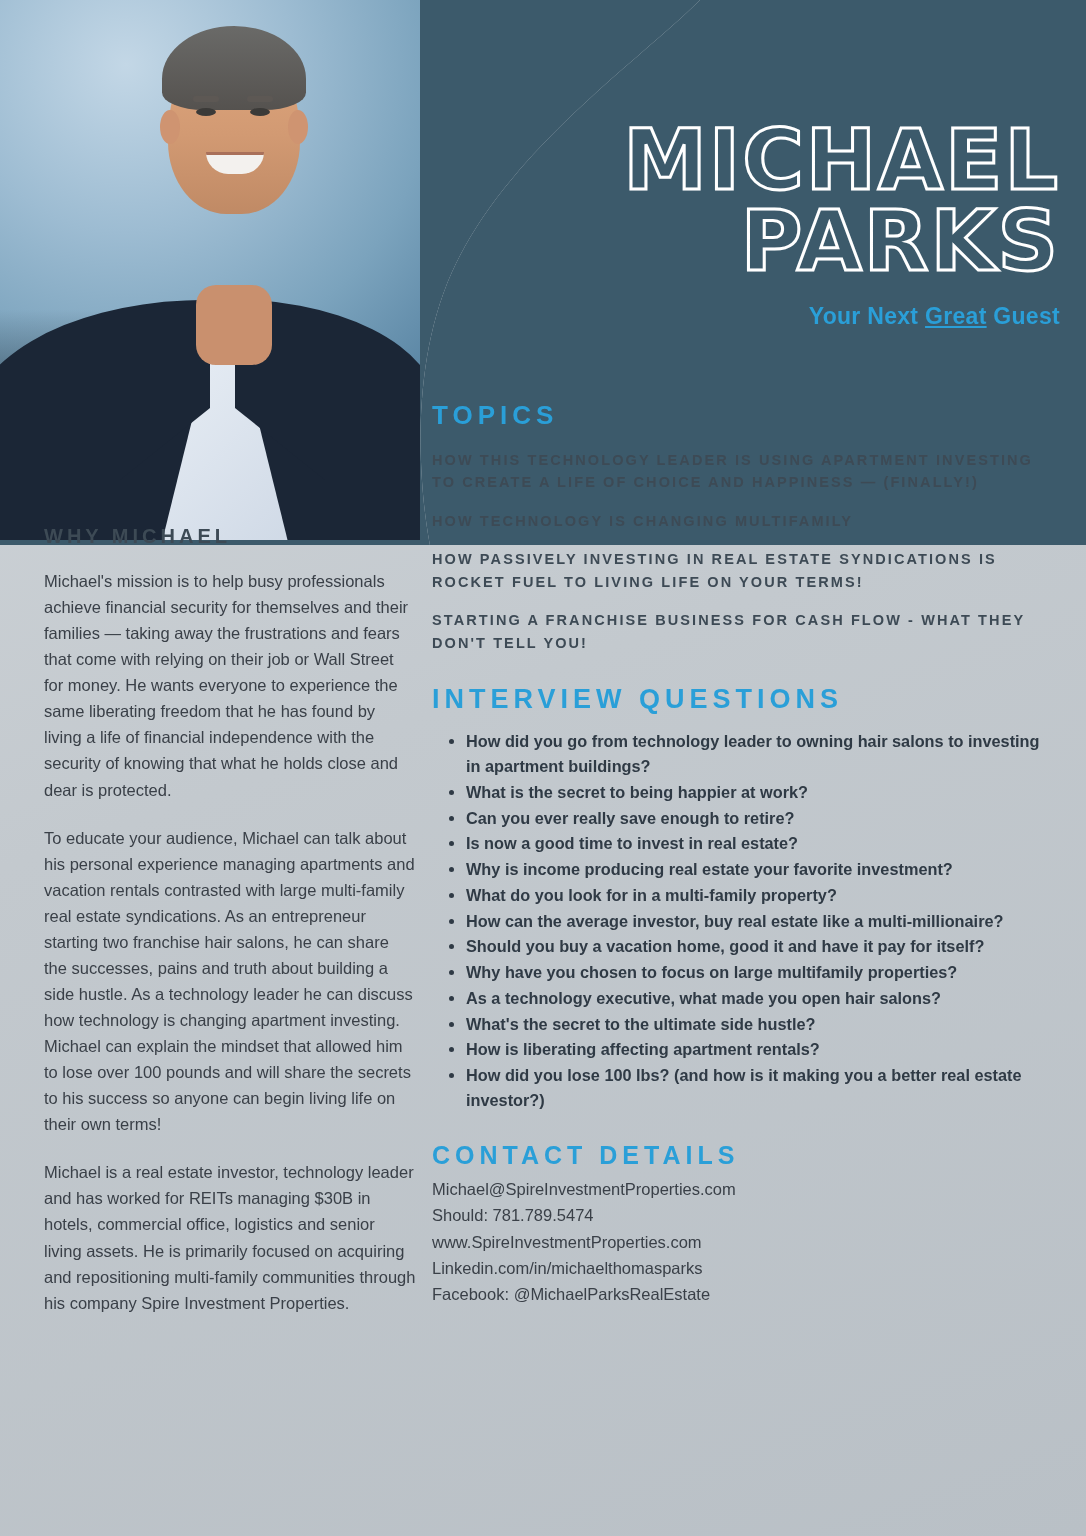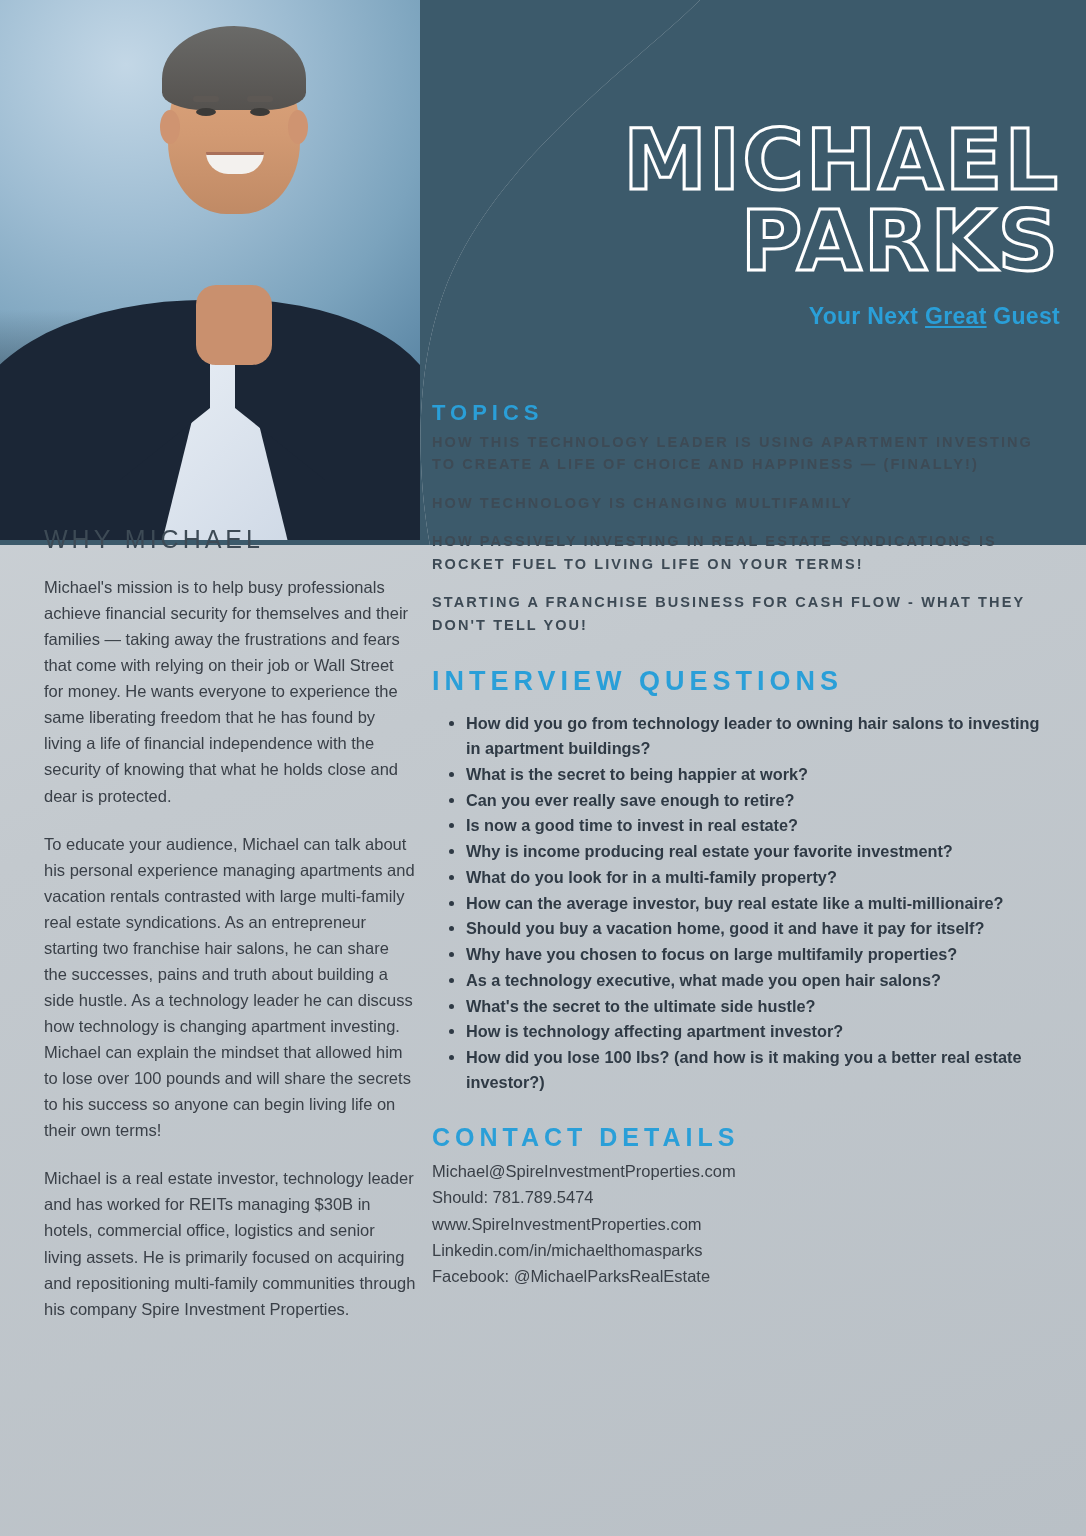--- a/index.html
+++ b/index.html
@@ -154,22 +154,22 @@
   .tagline .ul { text-decoration: underline; }
 
   
   .left-col {
     position: absolute;
     left: 44px; top: 525px;
     width: 372px;
     z-index: 5;
   }
   .why-title {
-    font-size: 25px;
-    font-weight: 400;
+    font-size: 20px;
+    font-weight: 700;
     letter-spacing: 4px;
     color: #3d4a55;
     margin-bottom: 20px;
   }
   .why-para {
     font-size: 16.5px;
     line-height: 1.58;
     color: #3a4048;
     margin-bottom: 22px;
   }
@@ -179,21 +179,21 @@
     position: absolute;
     left: 432px; top: 400px;
     width: 620px;
     z-index: 5;
   }
   .sec-head {
     color: #2a9fd8;
     font-weight: 700;
     letter-spacing: 5px;
   }
-  .topics-head { font-size: 22px; margin-bottom: 5px; }
+  .topics-head { font-size: 26px; margin-bottom: 18px; }
   .topic {
     font-size: 14.5px;
     font-weight: 700;
     letter-spacing: 2.1px;
     line-height: 1.55;
     color: #3d4a55;
     margin-bottom: 16px;
     text-transform: uppercase;
   }
   .iq-head { font-size: 27px; margin: 30px 0 14px 0; }
@@ -276,21 +276,21 @@
       <li>What is the secret to being happier at work?</li>
       <li>Can you ever really save enough to retire?</li>
       <li>Is now a good time to invest in real estate?</li>
       <li>Why is income producing real estate your favorite investment?</li>
       <li>What do you look for in a multi-family property?</li>
       <li>How can the average investor, buy real estate like a multi-millionaire?</li>
       <li>Should you buy a vacation home, good it and have it pay for itself?</li>
       <li>Why have you chosen to focus on large multifamily properties?</li>
       <li>As a technology executive, what made you open hair salons?</li>
       <li>What's the secret to the ultimate side hustle?</li>
-      <li>How is technology affecting apartment investor?</li>
+      <li>How is liberating affecting apartment rentals?</li>
       <li>How did you lose 100 lbs? (and how is it making you a better real estate investor?)</li>
     </ul>
 
     <div class="sec-head contact-head">CONTACT DETAILS</div>
     <div class="contact-line">Michael@SpireInvestmentProperties.com</div>
     <div class="contact-line">Should: 781.789.5474</div>
     <div class="contact-line">www.SpireInvestmentProperties.com</div>
     <div class="contact-line">Linkedin.com/in/michaelthomasparks</div>
     <div class="contact-line">Facebook: @MichaelParksRealEstate</div>
   </div>

